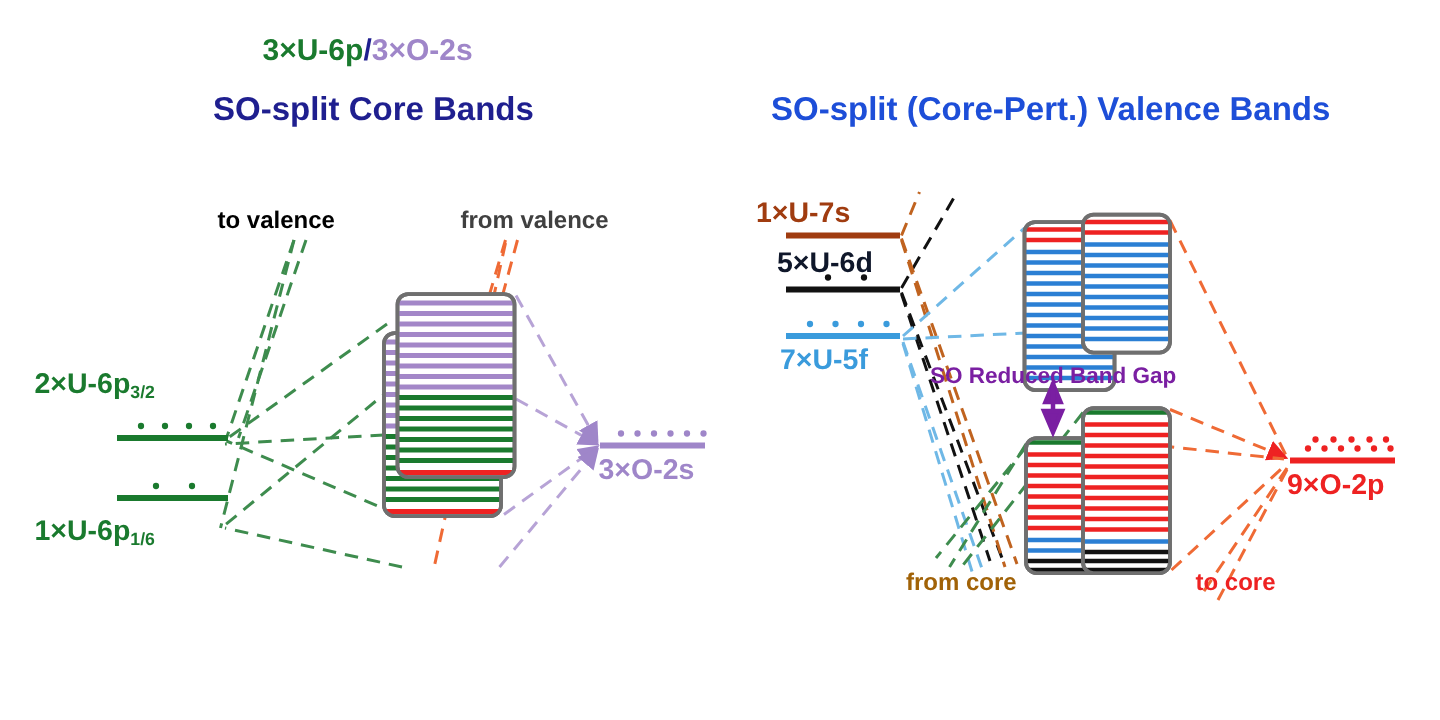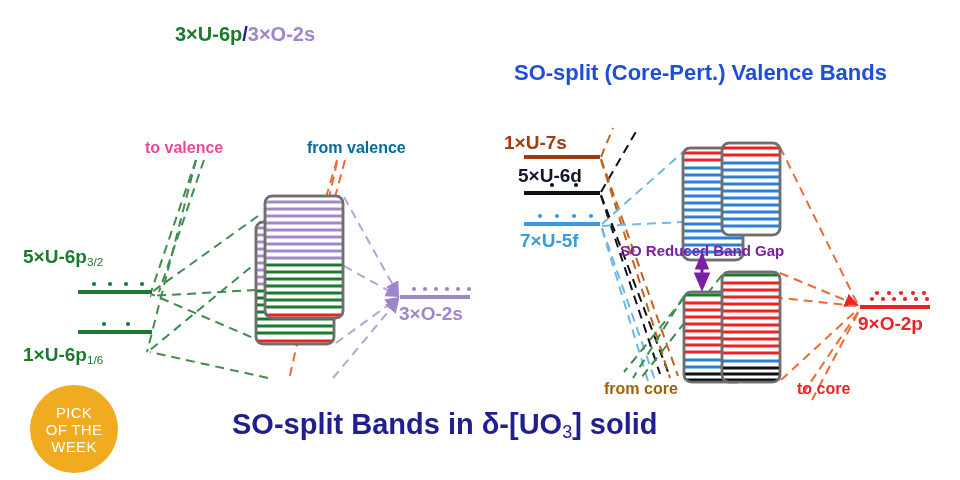--- a/index.html
+++ b/index.html
@@ -1,21 +1,21 @@
 <!DOCTYPE html>
 <html><head>
 <meta charset="utf-8">
 <style>
   html,body{margin:0;padding:0;background:#ffffff;}
   body{width:960px;height:480px;position:relative;overflow:hidden;
        font-family:"Liberation Sans","DejaVu Sans",sans-serif;}
   .fig{position:absolute;left:0;top:0;width:960px;height:468px;}
   svg.layer{position:absolute;left:0;top:0;width:960px;height:480px;overflow:visible;}
   .txt{position:absolute;white-space:nowrap;font-weight:bold;line-height:1;}
-  sub{font-size:.62em;vertical-align:-0.25em;font-weight:normal;margin-top:32px;}
+  sub{font-size:.62em;vertical-align:-0.25em;font-weight:bold;margin-top:32px;}
   .badge{position:absolute;left:30px;top:385px;width:88px;height:88px;border-radius:50%;
          background:#f0ab21;box-shadow:0 0 0 4px #ffffff, 0 1px 4px rgba(0,0,0,.30);
          display:flex;align-items:center;justify-content:center;}
   .badge-txt{color:#ffffff;font-size:15px;line-height:17px;text-align:center;
              letter-spacing:.3px;font-weight:normal;}
 </style>
 </head>
 <body>
 
 <div class="fig">
@@ -332,51 +332,42 @@
     <g stroke="#7a1fa2" stroke-width="3" fill="#7a1fa2">
       <line x1="702" y1="255" x2="702" y2="268"></line>
       <path d="M702,288 L696,274 L708,274 z"></path>
       <line x1="702" y1="268" x2="702" y2="276" stroke="none"></line>
     </g>
   </svg>
 
   <div class="txt" style="left:175px;top:24px;font-size:20px;">
     <span style="color:#1a7a2e">3×U-6p</span><span style="color:#1f1f8f">/</span><span style="color:#9f86c9">3×O-2s</span>
   </div>
-
-  <div class="txt" style="left:145px;top:140px;font-size:16px;color:#ec4899;text-align:right;">to valence</div>
-  <div class="txt" style="left:307px;top:140px;font-size:16px;color:#0369a1;">from valence</div>
+  <div class="txt" style="left:142px;top:62px;font-size:22px;color:#1f1f8f;">SO-split Core Bands</div>
+
+  <div class="txt" style="left:145px;top:140px;font-size:16px;color:#000000;text-align:right;">to valence</div>
+  <div class="txt" style="left:307px;top:140px;font-size:16px;color:#404040;">from valence</div>
 
   <div class="txt" style="left:23px;top:247px;font-size:19px;color:#1a7a2e;">
-    <span>5×U-6p</span><sub>3/2</sub>
+    <span>2×U-6p</span><sub>3/2</sub>
   </div>
   <div class="txt" style="left:23px;top:345px;font-size:19px;color:#1a7a2e;">
     <span>1×U-6p</span><sub>1/6</sub>
   </div>
 
   <div class="txt" style="left:399px;top:304px;font-size:19px;color:#9f86c9;">3×O-2s</div>
 
   <div class="txt" style="left:514px;top:62px;font-size:22px;color:#1d4ed8;">SO-split (Core-Pert.) Valence Bands</div>
 
   <div class="txt" style="left:504px;top:133px;font-size:19px;color:#a03c10;">1×U-7s</div>
   <div class="txt" style="left:518px;top:166px;font-size:19px;color:#0f172a;">5×U-6d</div>
   <div class="txt" style="left:520px;top:231px;font-size:19px;color:#3a9bdc;">7×U-5f</div>
 
   <div class="txt" style="left:858px;top:314px;font-size:19px;color:#ee2222;">9×O-2p</div>
 
   <div class="txt" style="left:620px;top:243px;font-size:15px;color:#7a1fa2;">SO Reduced Band Gap</div>
 
   <div class="txt" style="left:604px;top:381px;font-size:16px;color:#a16207;">from core</div>
   <div class="txt" style="left:797px;top:381px;font-size:16px;color:#ee2222;">to core</div>
 
-  <div class="txt" style="left:232px;top:410px;font-size:29px;color:#1f1f8f;">
-    <span>SO-split Bands in </span><span>δ-[UO</span><sub>3</sub><span>] solid</span>
-  </div>
-
-  <div class="badge">
-    <div class="badge-txt">
-      <div>PICK</div>
-      <div>OF THE</div>
-      <div>WEEK</div>
-    </div>
-  </div>
+
 
 </div>
 
 </body></html>

